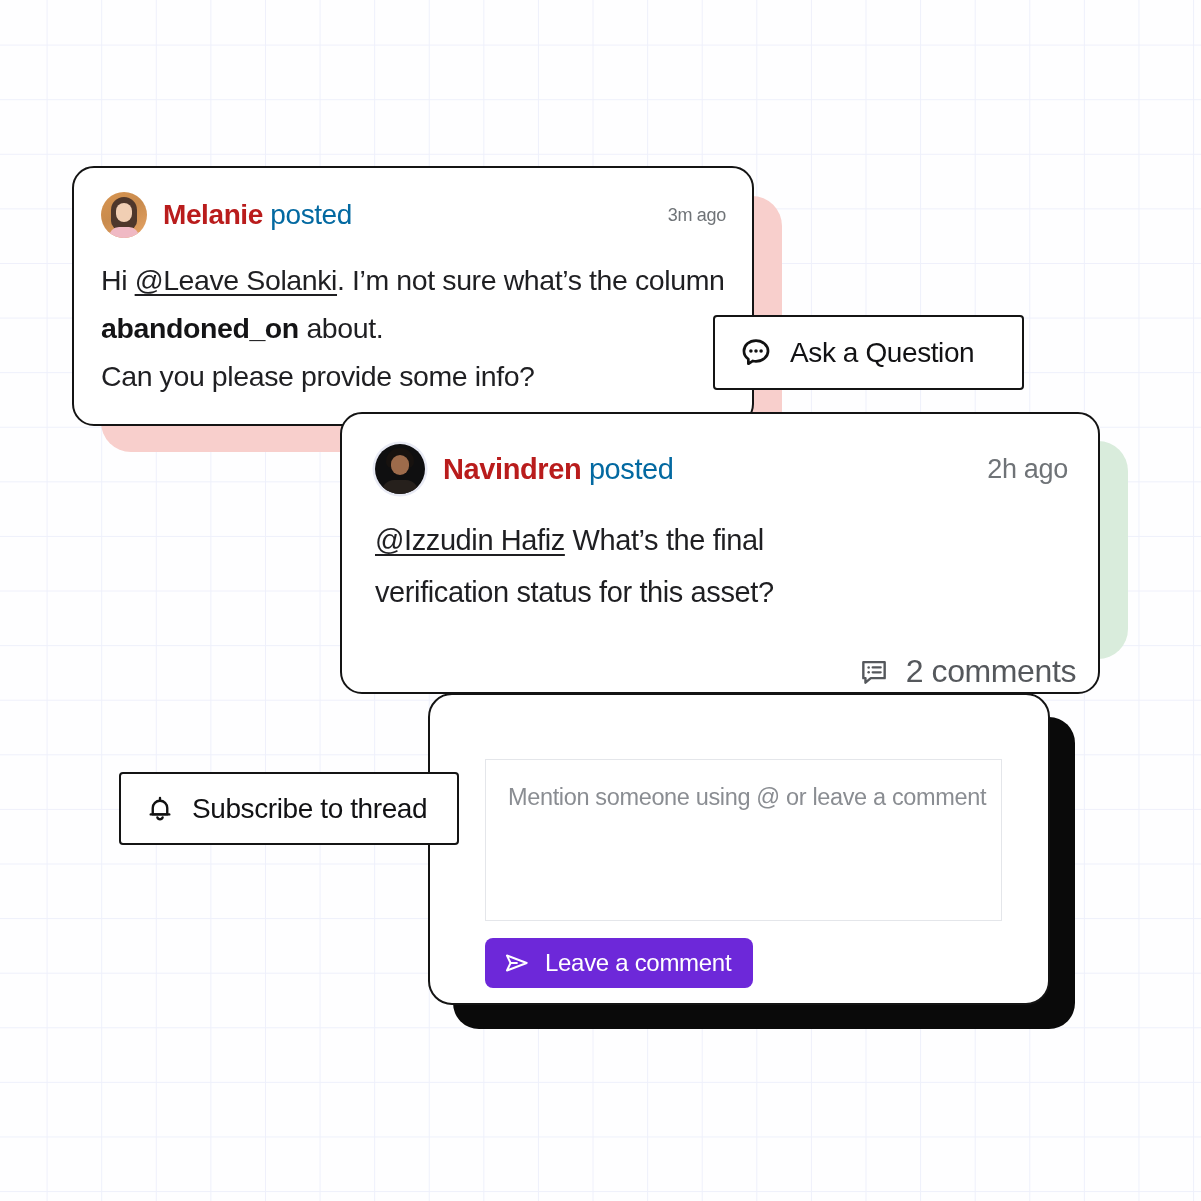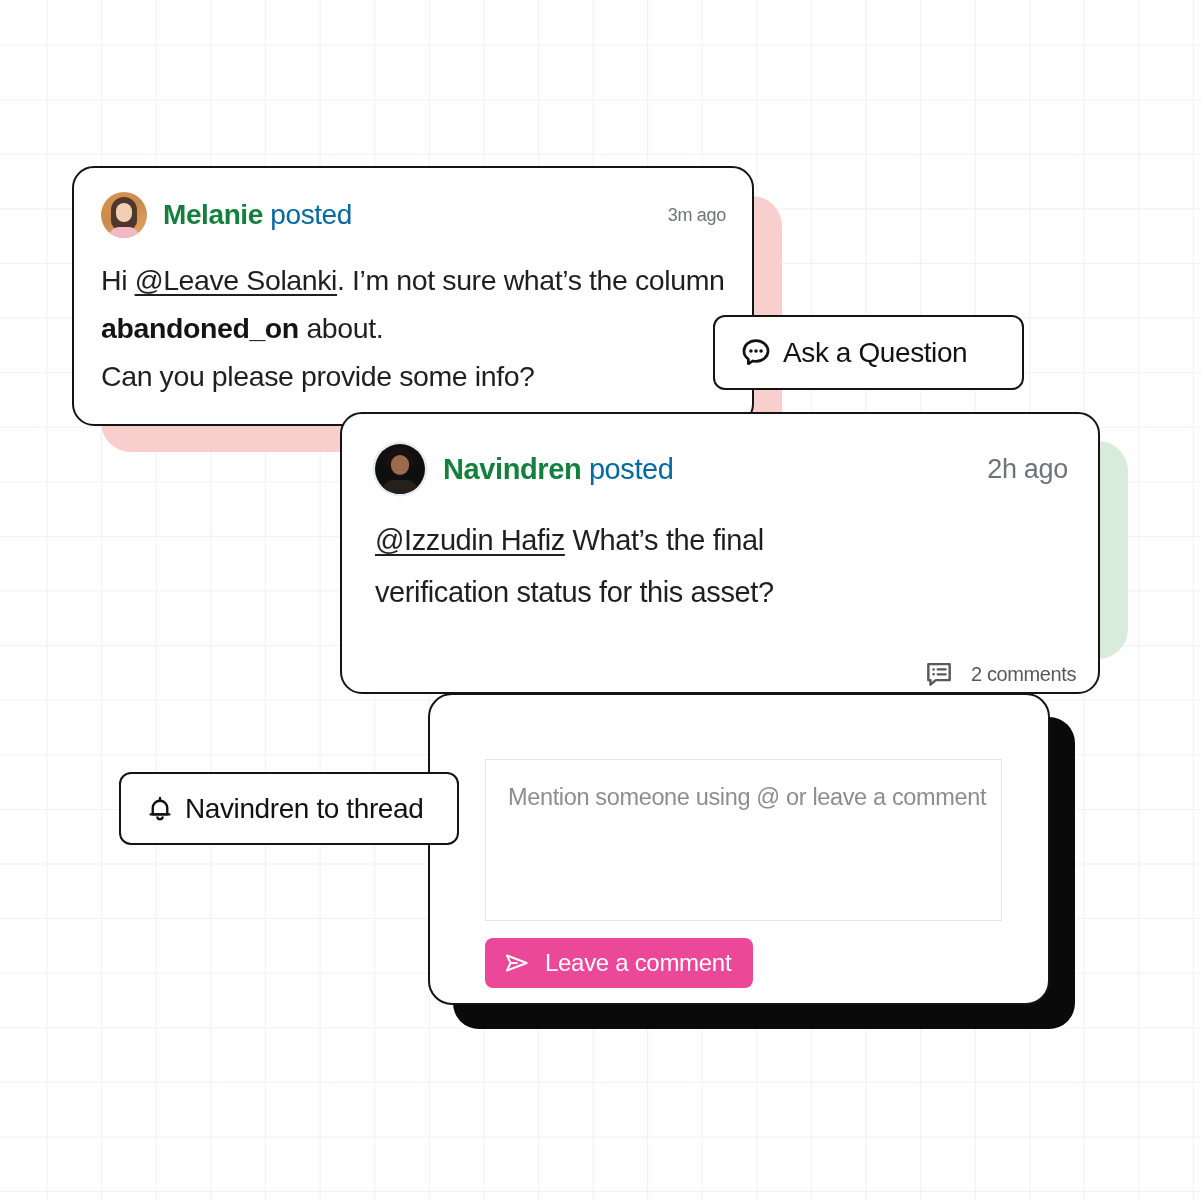--- a/index.html
+++ b/index.html
@@ -156,21 +156,21 @@
   .av-body {
     position: absolute;
     left: 7px; bottom: 0;
     width: 36px; height: 14px;
     border-radius: 12px 12px 0 0;
     background: #26201c;
   }
 
   .poster-name {
     font-weight: bold;
-    color: #15803d;
+    color: #b91c1c;
     margin-top: 24px;
   }
   .poster-verb {
     color: #0369a1;
     font-weight: 400;
   }
   .head-text {
     margin-left: 16px;
     white-space: nowrap;
   }
@@ -220,34 +220,34 @@
   .body-line-2 { position: relative; }
 
   .comments-meta {
     position: absolute;
     right: 22px;
     bottom: 2px;
     display: flex;
     align-items: center;
     gap: 16px;
     color: #55585c;
-    font-size: 20px;
+    font-size: 32px;
     letter-spacing: -0.4px;
     white-space: nowrap;
   }
 
   
   .pill {
     position: absolute;
     background: #ffffff;
     border: 2.6px solid #141414;
-    border-radius: 12px;
+    border-radius: 4px;
     display: flex;
     align-items: center;
-    gap: 10px;
+    gap: 17px;
     box-sizing: border-box;
   }
   .pill-ask {
     left: 713px;
     top: 315px;
     width: 311px;
     height: 75px;
     padding: 0 24px;
   }
   .pill-subscribe {
@@ -285,21 +285,21 @@
     color: #8a8d92;
     letter-spacing: -0.35px;
     line-height: 30px;
   }
   .btn-leave {
     position: absolute;
     left: 55px;
     top: 243px;
     height: 50px;
     padding: 0 22px 0 18px;
-    background: #ec4899;
+    background: #6d28d9;
     border: none;
     border-radius: 8px;
     display: flex;
     align-items: center;
     gap: 14px;
     cursor: pointer;
   }
   .btn-leave-label {
     font-size: 24px;
     color: #ffffff;
@@ -394,16 +394,16 @@
 
   <div class="pill pill-subscribe">
     <span class="icon">
       <svg width="30" height="30" viewBox="0 0 24 24" fill="none">
         <path d="M12 3.1v1.4" stroke="#111" stroke-width="1.9" stroke-linecap="round"></path>
         <path d="M6.2 16.3v-5.1a5.8 5.8 0 0 1 11.6 0v5.1H6.2Z" stroke="#111" stroke-width="1.9" stroke-linejoin="round"></path>
         <path d="M4.6 16.3h14.8" stroke="#111" stroke-width="1.9" stroke-linecap="round"></path>
         <path d="M9.9 18.7a2.2 2.2 0 0 0 4.2 0" stroke="#111" stroke-width="1.9" stroke-linecap="round"></path>
       </svg>
     </span>
-    <span class="pill-label">Navindren to thread</span>
+    <span class="pill-label">Subscribe to thread</span>
   </div>
 
 </div>
 
 </body></html>

